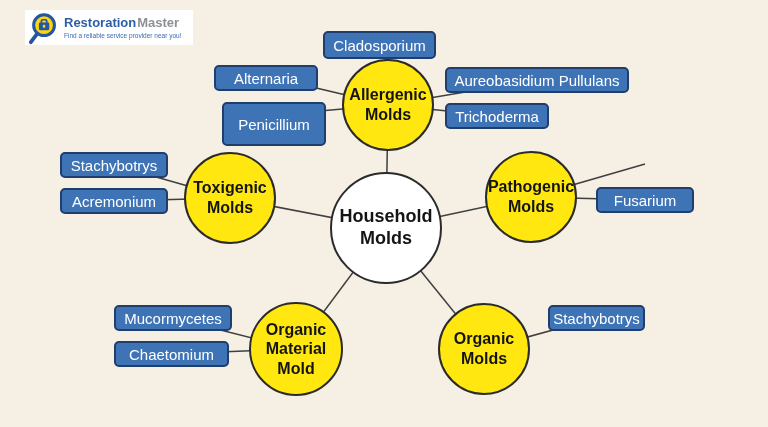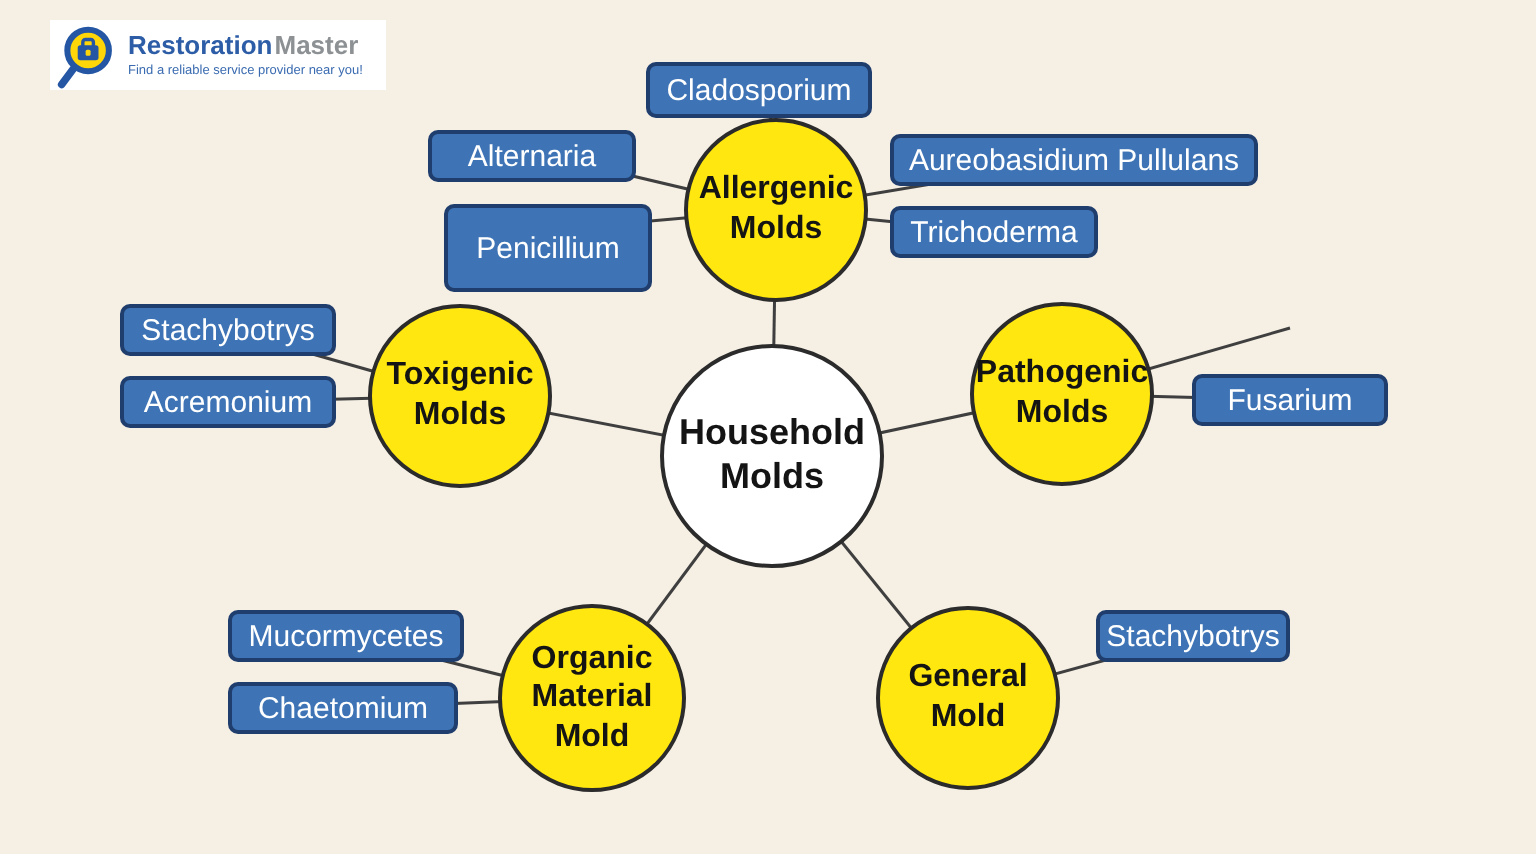--- a/index.html
+++ b/index.html
@@ -70,21 +70,21 @@
       <div class="node cat" style="left: 184px; top: 152px; width: 92px; height: 92px;">
         <span>Toxigenic Molds</span>
       </div>
       <div class="node cat" style="left: 485px; top: 151px; width: 92px; height: 92px;">
         <span>Pathogenic Molds</span>
       </div>
       <div class="node cat" style="left: 249px; top: 302px; width: 94px; height: 94px;">
         <span>Organic Material Mold</span>
       </div>
       <div class="node cat" style="left: 438px; top: 303px; width: 92px; height: 92px;">
-        <span>General Mold</span>
+        <span>Organic Molds</span>
       </div>
       <div class="node center" style="left: 330px; top: 172px; width: 112px; height: 112px; justify-content: center;">
         <span>Household Molds</span>
       </div>
       <div class="mold" style="left: 323px; top: 31px; width: 113px; height: 28px;">Cladosporium</div>
       <div class="mold" style="left: 214px; top: 65px; width: 104px; height: 26px;">Alternaria</div>
       <div class="mold" style="left: 222px; top: 102px; width: 104px; height: 44px;">Penicillium</div>
       <div class="mold" style="left: 445px; top: 67px; width: 184px; height: 26px;">Aureobasidium Pullulans</div>
       <div class="mold" style="left: 445px; top: 103px; width: 104px; height: 26px;">Trichoderma</div>
       <div class="mold" style="left: 60px; top: 188px; width: 108px; height: 26px;">Acremonium</div>

